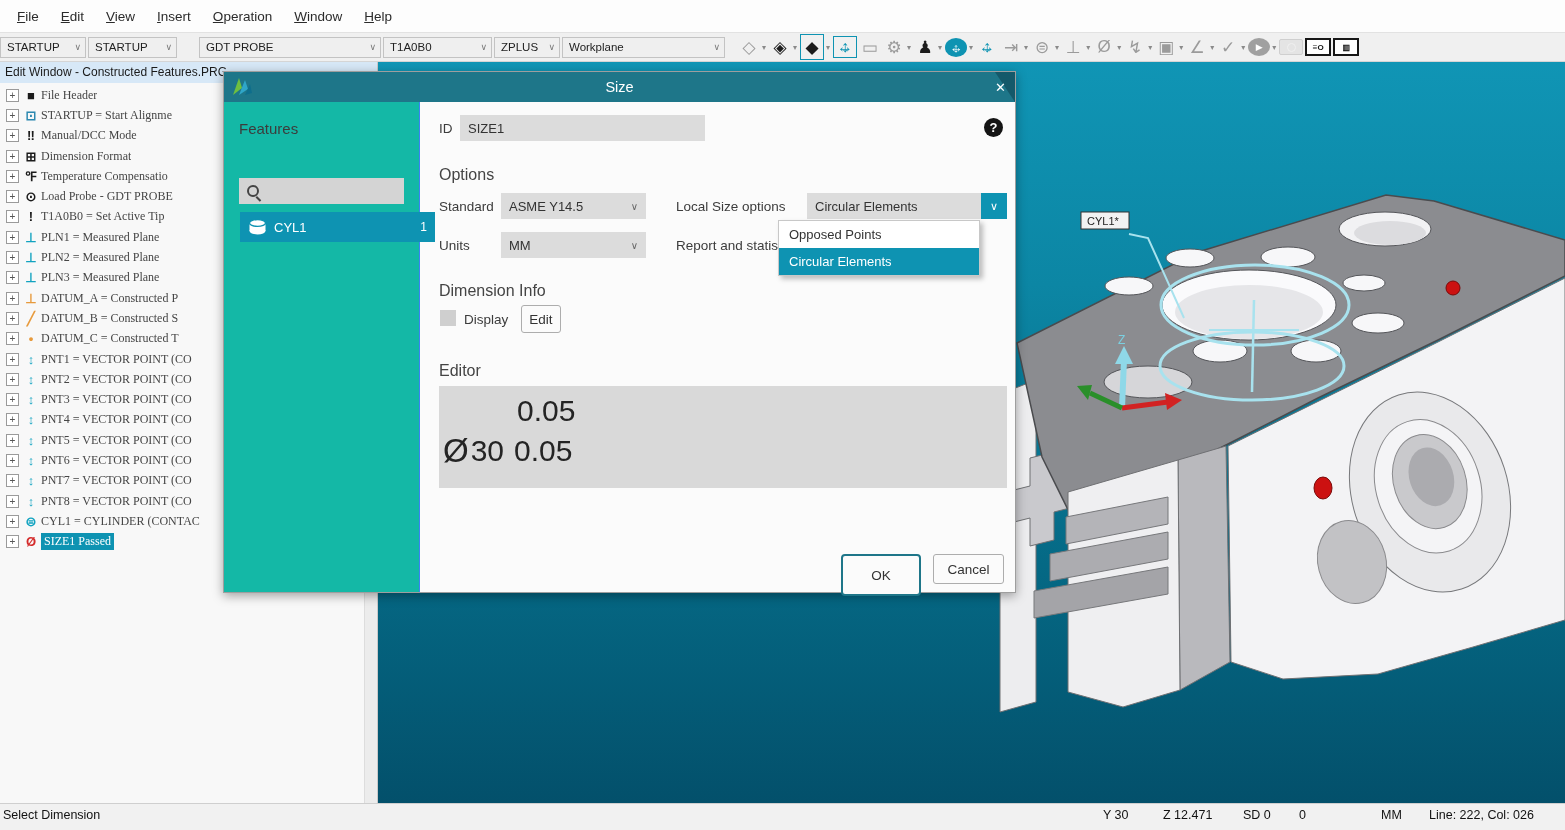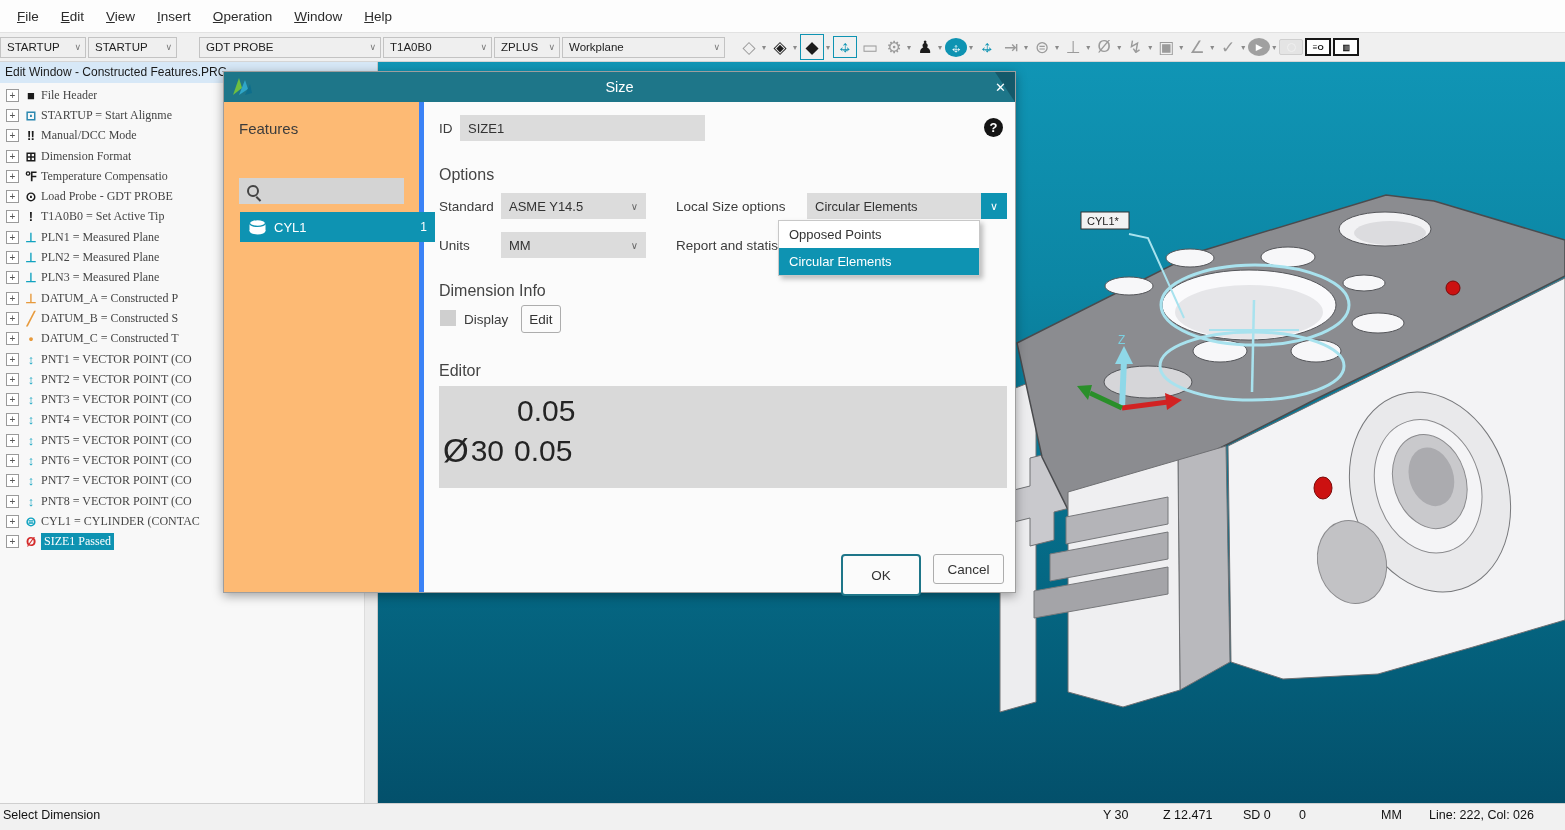--- a/index.html
+++ b/index.html
@@ -65,22 +65,22 @@
   
   .dialog{position:absolute;left:223px;top:71px;width:793px;height:522px;background:#fbfbfb;
           border:1px solid #9e9e9e;box-shadow:0 3px 10px rgba(0,0,0,.35);box-sizing:border-box;font-size:13.5px;}
   .dlg-title{position:absolute;left:0;top:0;right:0;height:30px;background:#1E7689;display:flex;align-items:center;}
   .dlg-title .corner{position:absolute;right:0;top:0;width:0;height:0;
       border-left:20px solid transparent;border-top:30px solid #14596A;}
   .dlg-logo{margin-left:7px;}
   .dlg-title-text{position:absolute;left:0;right:0;text-align:center;color:#fff;font-size:14.5px;}
   .dlg-close{position:absolute;right:9px;top:0;height:30px;display:flex;align-items:center;color:#fff;
              font-size:13px;z-index:3;}
-  .features-panel{position:absolute;left:0;top:30px;width:195px;bottom:0;background:#fdba74;
-                  border-right:5px solid #3b82f6;}
+  .features-panel{position:absolute;left:0;top:30px;width:195px;bottom:0;background:#14b8a6;
+                  border-right:1px solid #3b82f6;}
   .features-title{margin:18px 0 0 15px;font-size:15px;color:#3c3c3c;}
   .search-box{position:absolute;left:15px;top:76px;width:165px;height:26px;background:#d4d4d4;
               display:flex;align-items:center;}
   .mag{width:8px;height:8px;border:2px solid #444;border-radius:50%;margin-left:8px;position:relative;}
   .mag::after{content:"";position:absolute;left:8px;top:9px;width:6px;height:2px;background:#444;
               transform:rotate(45deg);transform-origin:0 0;}
   .search-input{background:transparent;border:none;outline:none;width:120px;font-size:13px;}
   .feat-item{position:absolute;left:16px;top:110px;width:195px;height:30px;background:#0E93B2;color:#fff;
              display:flex;align-items:center;font-size:13px;}
   .feat-item .num{margin-left:auto;margin-right:8px;font-size:12px;}

